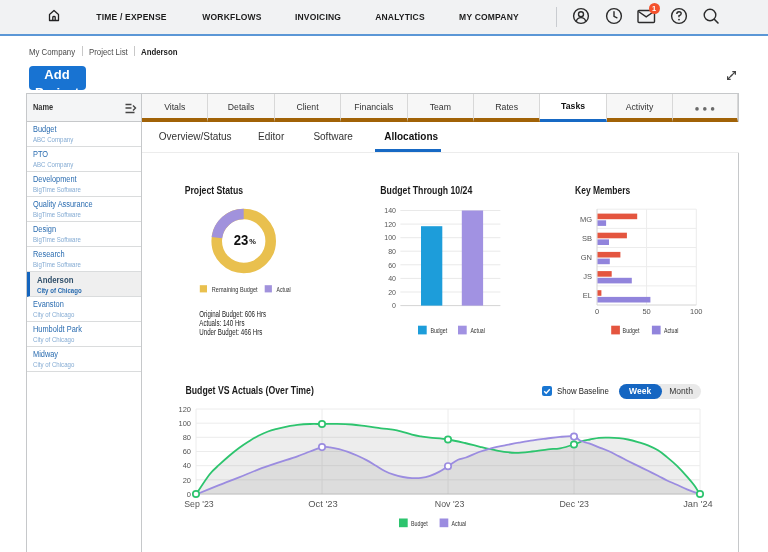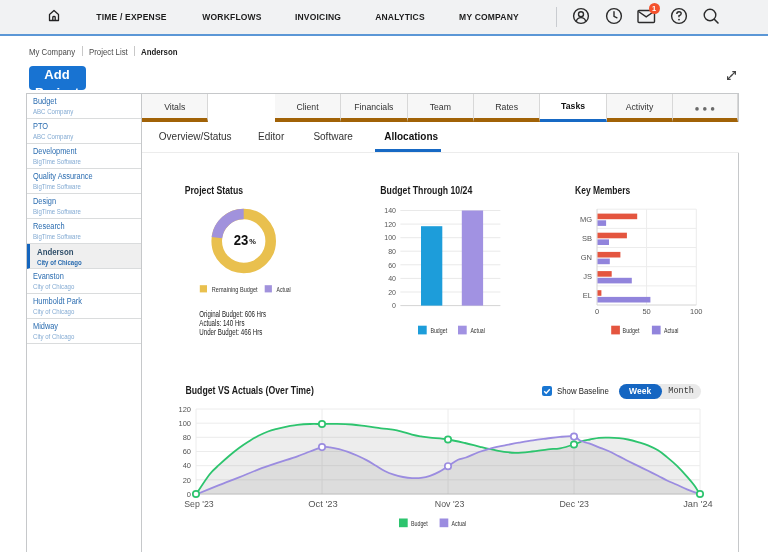--- a/index.html
+++ b/index.html
@@ -99,20 +99,27 @@
 <div class="csep" style="left:134.4px;"></div>
 <div class="crumb sqz" style="left:141.2px;font-weight:bold;color:#222;">Anderson</div>
 <div id="addbtn">Add Project</div>
 <svg class="abs" style="left:725.5px;top:69.5px;" width="11" height="11" viewBox="0 0 11 11">
   <path d="M4.3 6.7 L9.2 1.8 M6.3 1.6 L9.4 1.6 L9.4 4.7" fill="none" stroke="#444" stroke-width="1.2"></path>
   <path d="M6.7 4.3 L1.8 9.2 M1.6 6.3 L1.6 9.4 L4.7 9.4" fill="none" stroke="#444" stroke-width="1.2"></path>
 </svg>
 
 <div id="tbl">
   <div id="side">
+    <div id="sideHead">
+      <div class="t sqz">Name</div>
+      <svg class="abs" style="left:98px;top:9px;" width="12" height="11" viewBox="0 0 12 11">
+        <path d="M0.5 1.5 L6.5 1.5 M0.5 5 L6.5 5 M0.5 9.5 L9.5 9.5" stroke="#444" stroke-width="1.4"></path>
+        <path d="M8 2.5 L10.5 5 L8 7.5" fill="none" stroke="#444" stroke-width="1.4"></path>
+      </svg>
+    </div>
     <div class="prow">
         <div class="a sqz">Budget</div>
         <div class="b sqz">ABC Company</div>
       </div>
     <div class="prow">
         <div class="a sqz">PTO</div>
         <div class="b sqz">ABC Company</div>
       </div>
     <div class="prow">
         <div class="a sqz">Development</div>
@@ -142,20 +149,21 @@
         <div class="a sqz">Humboldt Park</div>
         <div class="b sqz">City of Chicago</div>
       </div>
     <div class="prow">
         <div class="a sqz">Midway</div>
         <div class="b sqz">City of Chicago</div>
       </div>
   </div>
   <div id="tabs">
     <div class="tab" style="left:0px;width:66.4px;">Vitals</div>
+    <div class="tab" style="left:66.4px;width:66.4px;">Details</div>
     <div class="tab" style="left:132.8px;width:66.4px;">Client</div>
     <div class="tab" style="left:199.2px;width:66.4px;">Financials</div>
     <div class="tab" style="left:265.6px;width:66.4px;">Team</div>
     <div class="tab" style="left:332px;width:66.4px;">Rates</div>
     <div class="tab active" style="left:398.4px;width:66.4px;">Tasks</div>
     <div class="tab" style="left:464.8px;width:66.4px;">Activity</div>
     <div class="tab" style="left:531.2px;width:65px;"></div>
   </div>
   <div id="subtabs">
     <div class="stab" style="left:16.8px;">Overview/Status</div>
@@ -315,13 +323,13 @@
   <text x="451.6" y="525.8" font-size="7.5" fill="#333" textLength="14.5" lengthAdjust="spacingAndGlyphs">Actual</text>
 </svg>
 
 <div class="abs" style="left:542.4px;top:386.3px;width:9.5px;height:9.5px;background:#1976d2;border-radius:2px;"></div>
 <svg class="abs" style="left:542.4px;top:386.3px;" width="10" height="10" viewBox="0 0 10 10">
   <path d="M2.2 5.2 L4.2 7.2 L7.8 3.2" fill="none" stroke="#fff" stroke-width="1.4"></path>
 </svg>
 <div class="abs sqz" style="left:557px;top:386px;font-size:9px;color:#222;">Show Baseline</div>
 <div class="abs" style="left:618.6px;top:383.7px;width:82px;height:15px;border-radius:7.5px;background:#e9e9e9;"></div>
 <div class="abs" style="left:618.6px;top:383.7px;width:43px;height:15px;border-radius:7.5px;background:#1566c2;color:#fff;font-size:8.5px;font-weight:bold;text-align:center;line-height:15px;">Week</div>
-<div class="abs" style="left:661.6px;top:383.7px;width:39px;height:31px;font-size:8.5px;color:#333;text-align:center;line-height:15px;font-family:Liberation Mono, monospace;">Month</div>
+<div class="abs" style="left:661.6px;top:383.7px;width:39px;height:31px;font-size:8.5px;color:#333;text-align:center;line-height:15px;">Month</div>
 
 </body></html>

